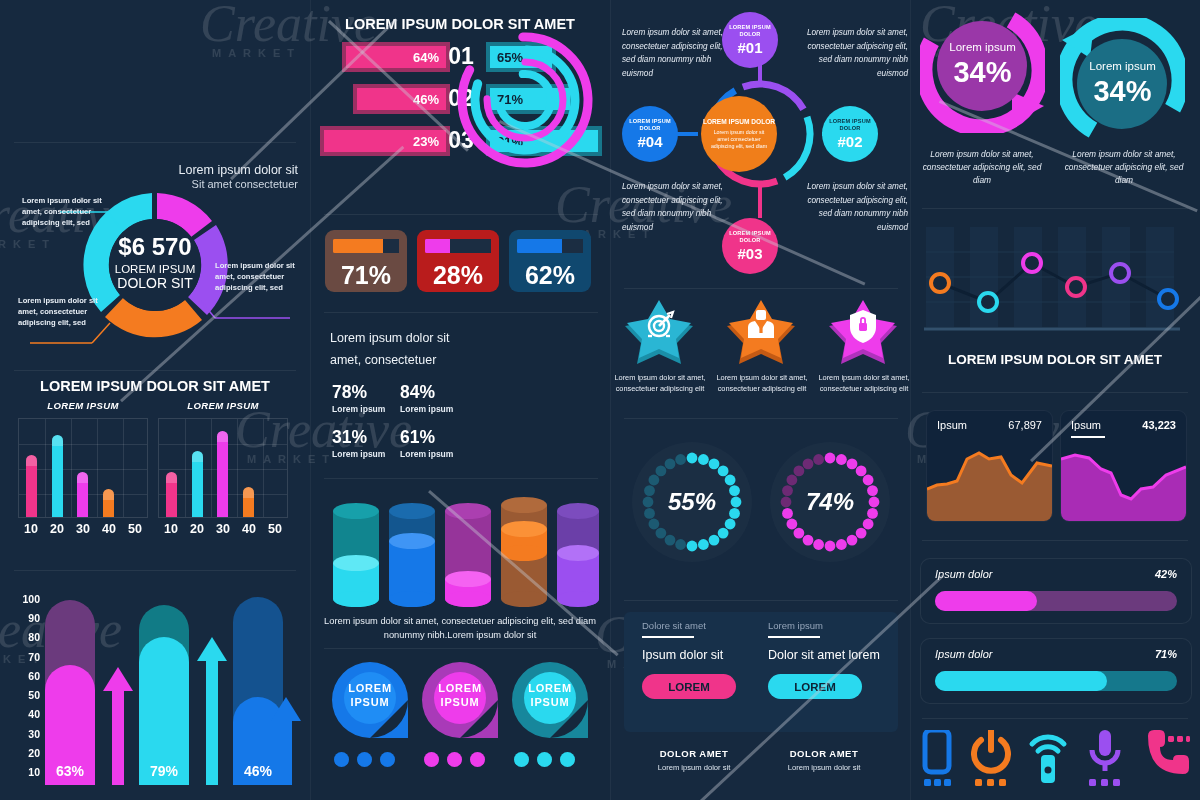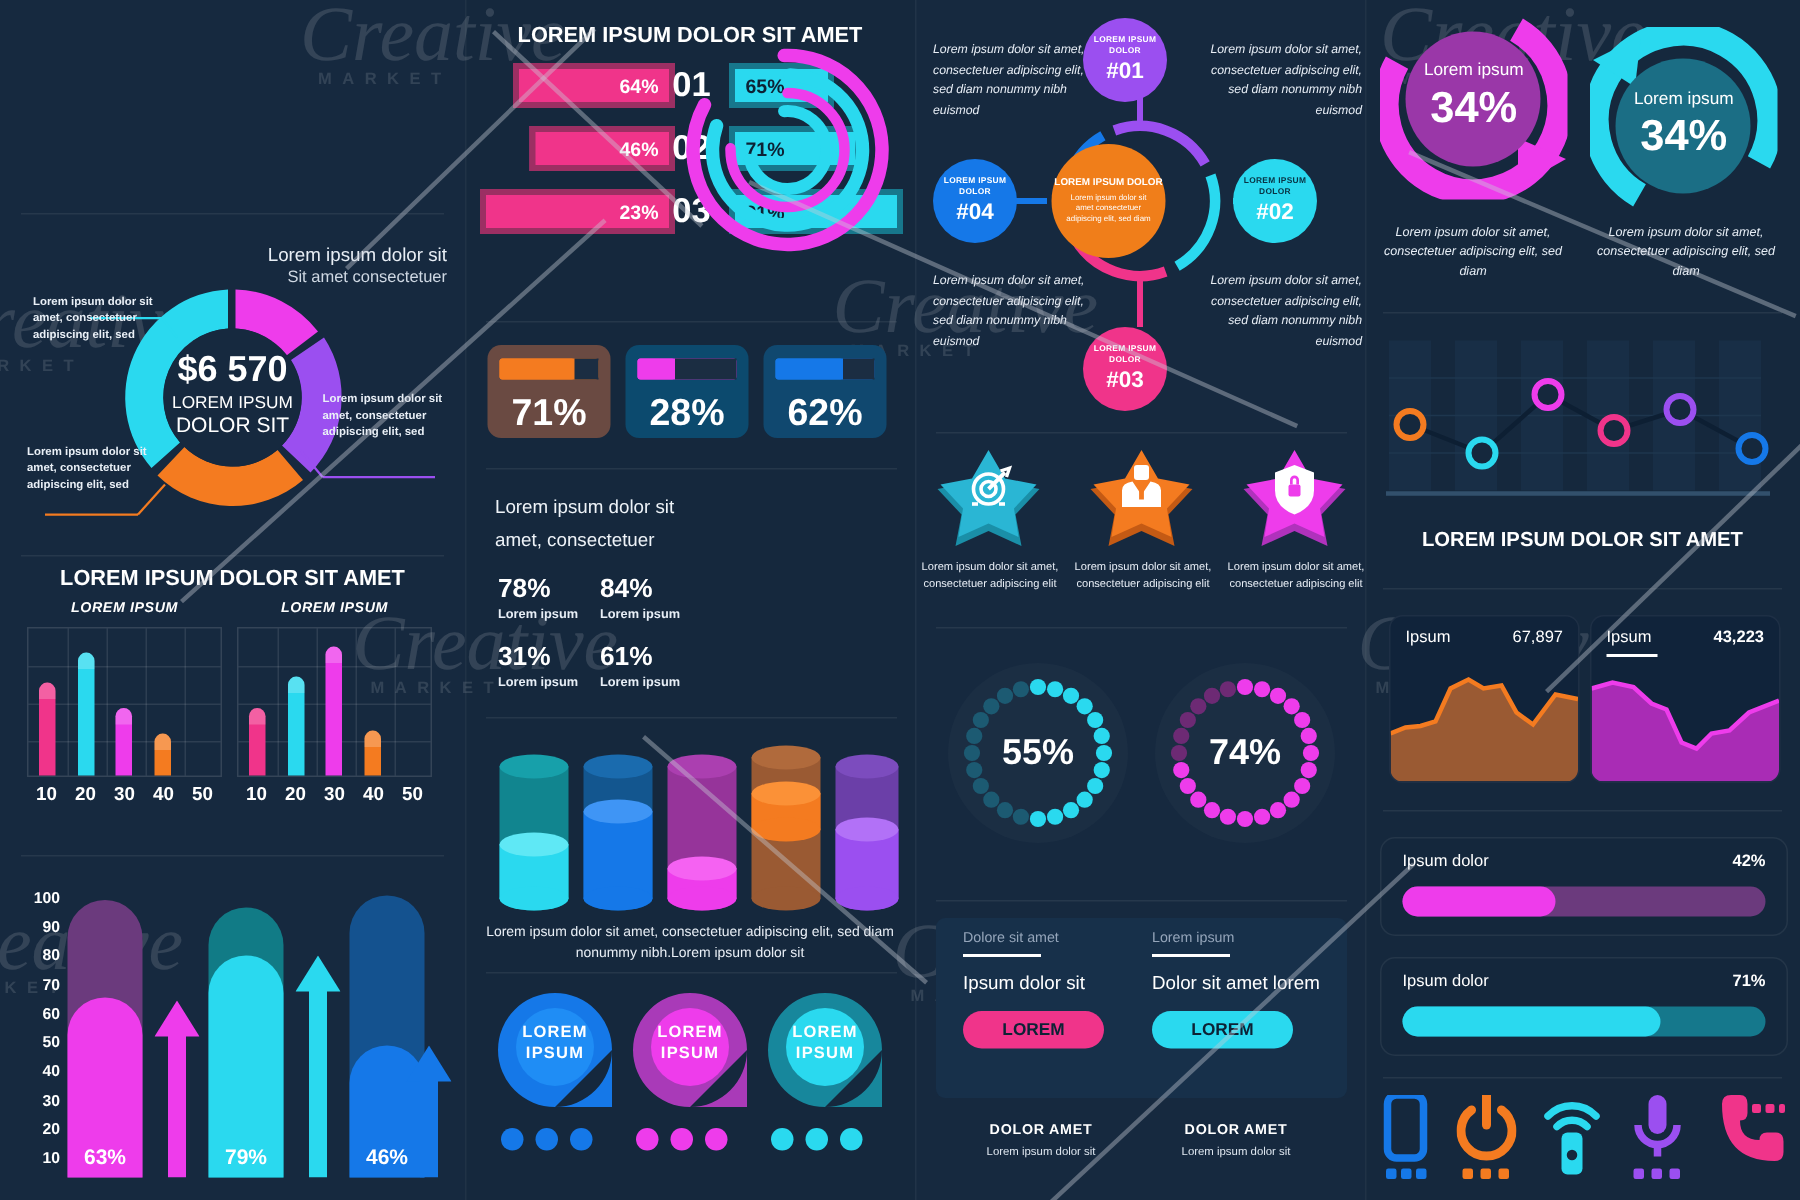--- a/index.html
+++ b/index.html
@@ -74,41 +74,41 @@
   .hubTxt{position:absolute;width:108px;font-size:8.2px;line-height:1.65;font-style:italic;color:#e8eef6;}
   .node{position:absolute;width:56px;height:56px;border-radius:50%;display:flex;flex-direction:column;align-items:center;justify-content:center;}
   .node .nl{font-size:5.6px;font-weight:bold;line-height:1.25;text-align:center;letter-spacing:.2px;}
   .node .nn{font-size:15px;font-weight:bold;margin-top:1px;}
   #hubCore{position:absolute;left:701px;top:96px;width:76px;height:76px;border-radius:50%;background:#f07e1a;display:flex;flex-direction:column;align-items:center;justify-content:center;text-align:center;}
   #hubCore .t{font-size:6.6px;font-weight:bold;line-height:1.3;}
   #hubCore .d{font-size:5.3px;line-height:1.3;margin-top:3px;padding:0 8px;}
 
   .star{position:absolute;width:70px;height:66px;}
   .starCap{position:absolute;width:92px;font-size:7.4px;line-height:1.5;text-align:center;color:#e8eef6;}
-  .dotRingWrap{position:absolute;width:120px;height:120px;border-radius:50%;background:rgba(255,255,255,.022);}
+  .dotRingWrap{position:absolute;width:120px;height:120px;border-radius:50%;background:rgba(255,255,255,.022);font-style:italic;}
   .dotRingWrap .v{position:absolute;left:0;top:0;width:100%;height:100%;display:flex;align-items:center;justify-content:center;font-size:24px;font-weight:bold;}
   .c3card{position:absolute;top:620px;width:128px;height:105px;}
   .c3card .k{font-size:9.5px;color:#95a5ba;}
   .c3card .u{width:52px;height:2px;background:#ffffff;margin:5px 0 10px;}
   .c3card .h{font-size:12.5px;color:#fff;}
   .c3card .btn{margin-top:12px;width:94px;height:25px;border-radius:13px;display:flex;align-items:center;justify-content:center;font-size:11.5px;font-weight:bold;color:#0d2235;}
   .c3foot{position:absolute;top:748px;width:128px;text-align:center;}
   .c3foot .a{font-size:9.5px;font-weight:bold;letter-spacing:.5px;}
   .c3foot .b{font-size:7.6px;margin-top:4px;color:#dfe7f0;}
 
   
   .arcBox{position:absolute;width:125px;height:125px;}
   .arcBox .lbl{position:absolute;left:0;width:100%;text-align:center;top:33px;font-size:11.5px;}
   .arcBox .val{position:absolute;left:0;width:100%;text-align:center;top:48px;font-size:29px;font-weight:bold;}
   .arcCap{position:absolute;width:128px;font-size:8.4px;line-height:1.55;font-style:italic;text-align:center;color:#e6edf5;}
   #lineTitle{position:absolute;left:910px;top:352px;width:290px;text-align:center;font-size:13.5px;font-weight:bold;}
   .areaCard{position:absolute;top:410px;width:125px;height:110px;border-radius:9px;background:#10233a;border:1px solid rgba(255,255,255,.06);overflow:hidden;}
   .areaCard .hd{position:absolute;left:10px;top:8px;right:10px;display:flex;justify-content:space-between;font-size:11px;z-index:3;}
   .areaCard .ul{position:absolute;left:10px;top:25px;width:34px;height:2px;background:#fff;z-index:3;}
-  .prog{position:absolute;left:920px;width:270px;height:64px;border-radius:10px;border:1px solid rgba(255,255,255,.07);background:#14273c;}
+  .prog{position:absolute;left:920px;width:270px;height:64px;border-radius:10px;border:1px solid rgba(255,255,255,.07);background:#14273c;font-style:italic;}
   .prog .row{position:absolute;left:14px;right:14px;top:9px;display:flex;justify-content:space-between;font-size:11px;}
   .prog .track{position:absolute;left:14px;right:14px;top:32px;height:20px;border-radius:10px;}
   .prog .track i{position:absolute;left:0;top:0;height:100%;border-radius:10px;display:block;}
 
   
   .wm{position:absolute;pointer-events:none;user-select:none;}
   .wmScript{font-family:"Liberation Serif","DejaVu Serif",serif;font-style:italic;color:rgba(255,255,255,.13);font-size:52px;}
   .wmSub{font-size:11px;letter-spacing:7px;color:rgba(255,255,255,.12);font-weight:bold;margin-top:-6px;margin-left:12px;}
   .slash{position:absolute;height:3px;background:rgba(200,205,215,.40);transform-origin:0 0;pointer-events:none;}
 </style>
@@ -311,21 +311,21 @@
 
     <div class="sep" style="left:14px;top:214px;width:274px"></div>
 
     <div class="pcard" style="left:15px;background:#6a4a42">
       <div class="mini" style="background:#f47b20">
           <i style="width:76%;background:#f47b20"></i>
           <span style="position:absolute;right:0;top:0;width:24%;height:100%;background:#1b2d42;display:block"></span>
         </div>
       <div class="big">71%</div>
     </div>
-    <div class="pcard" style="left:107px;background:#0c4a6e">
+    <div class="pcard" style="left:107px;background:#b91c1c">
       <div class="mini" style="background:#ee3ceb">
           <i style="width:38%;background:#ee3ceb"></i>
           <span style="position:absolute;right:0;top:0;width:62%;height:100%;background:#1b2d42;display:block"></span>
         </div>
       <div class="big">28%</div>
     </div>
     <div class="pcard" style="left:199px;background:#10486f">
       <div class="mini" style="background:#1578e8">
           <i style="width:68%;background:#1578e8"></i>
           <span style="position:absolute;right:0;top:0;width:32%;height:100%;background:#1b2d42;display:block"></span>

